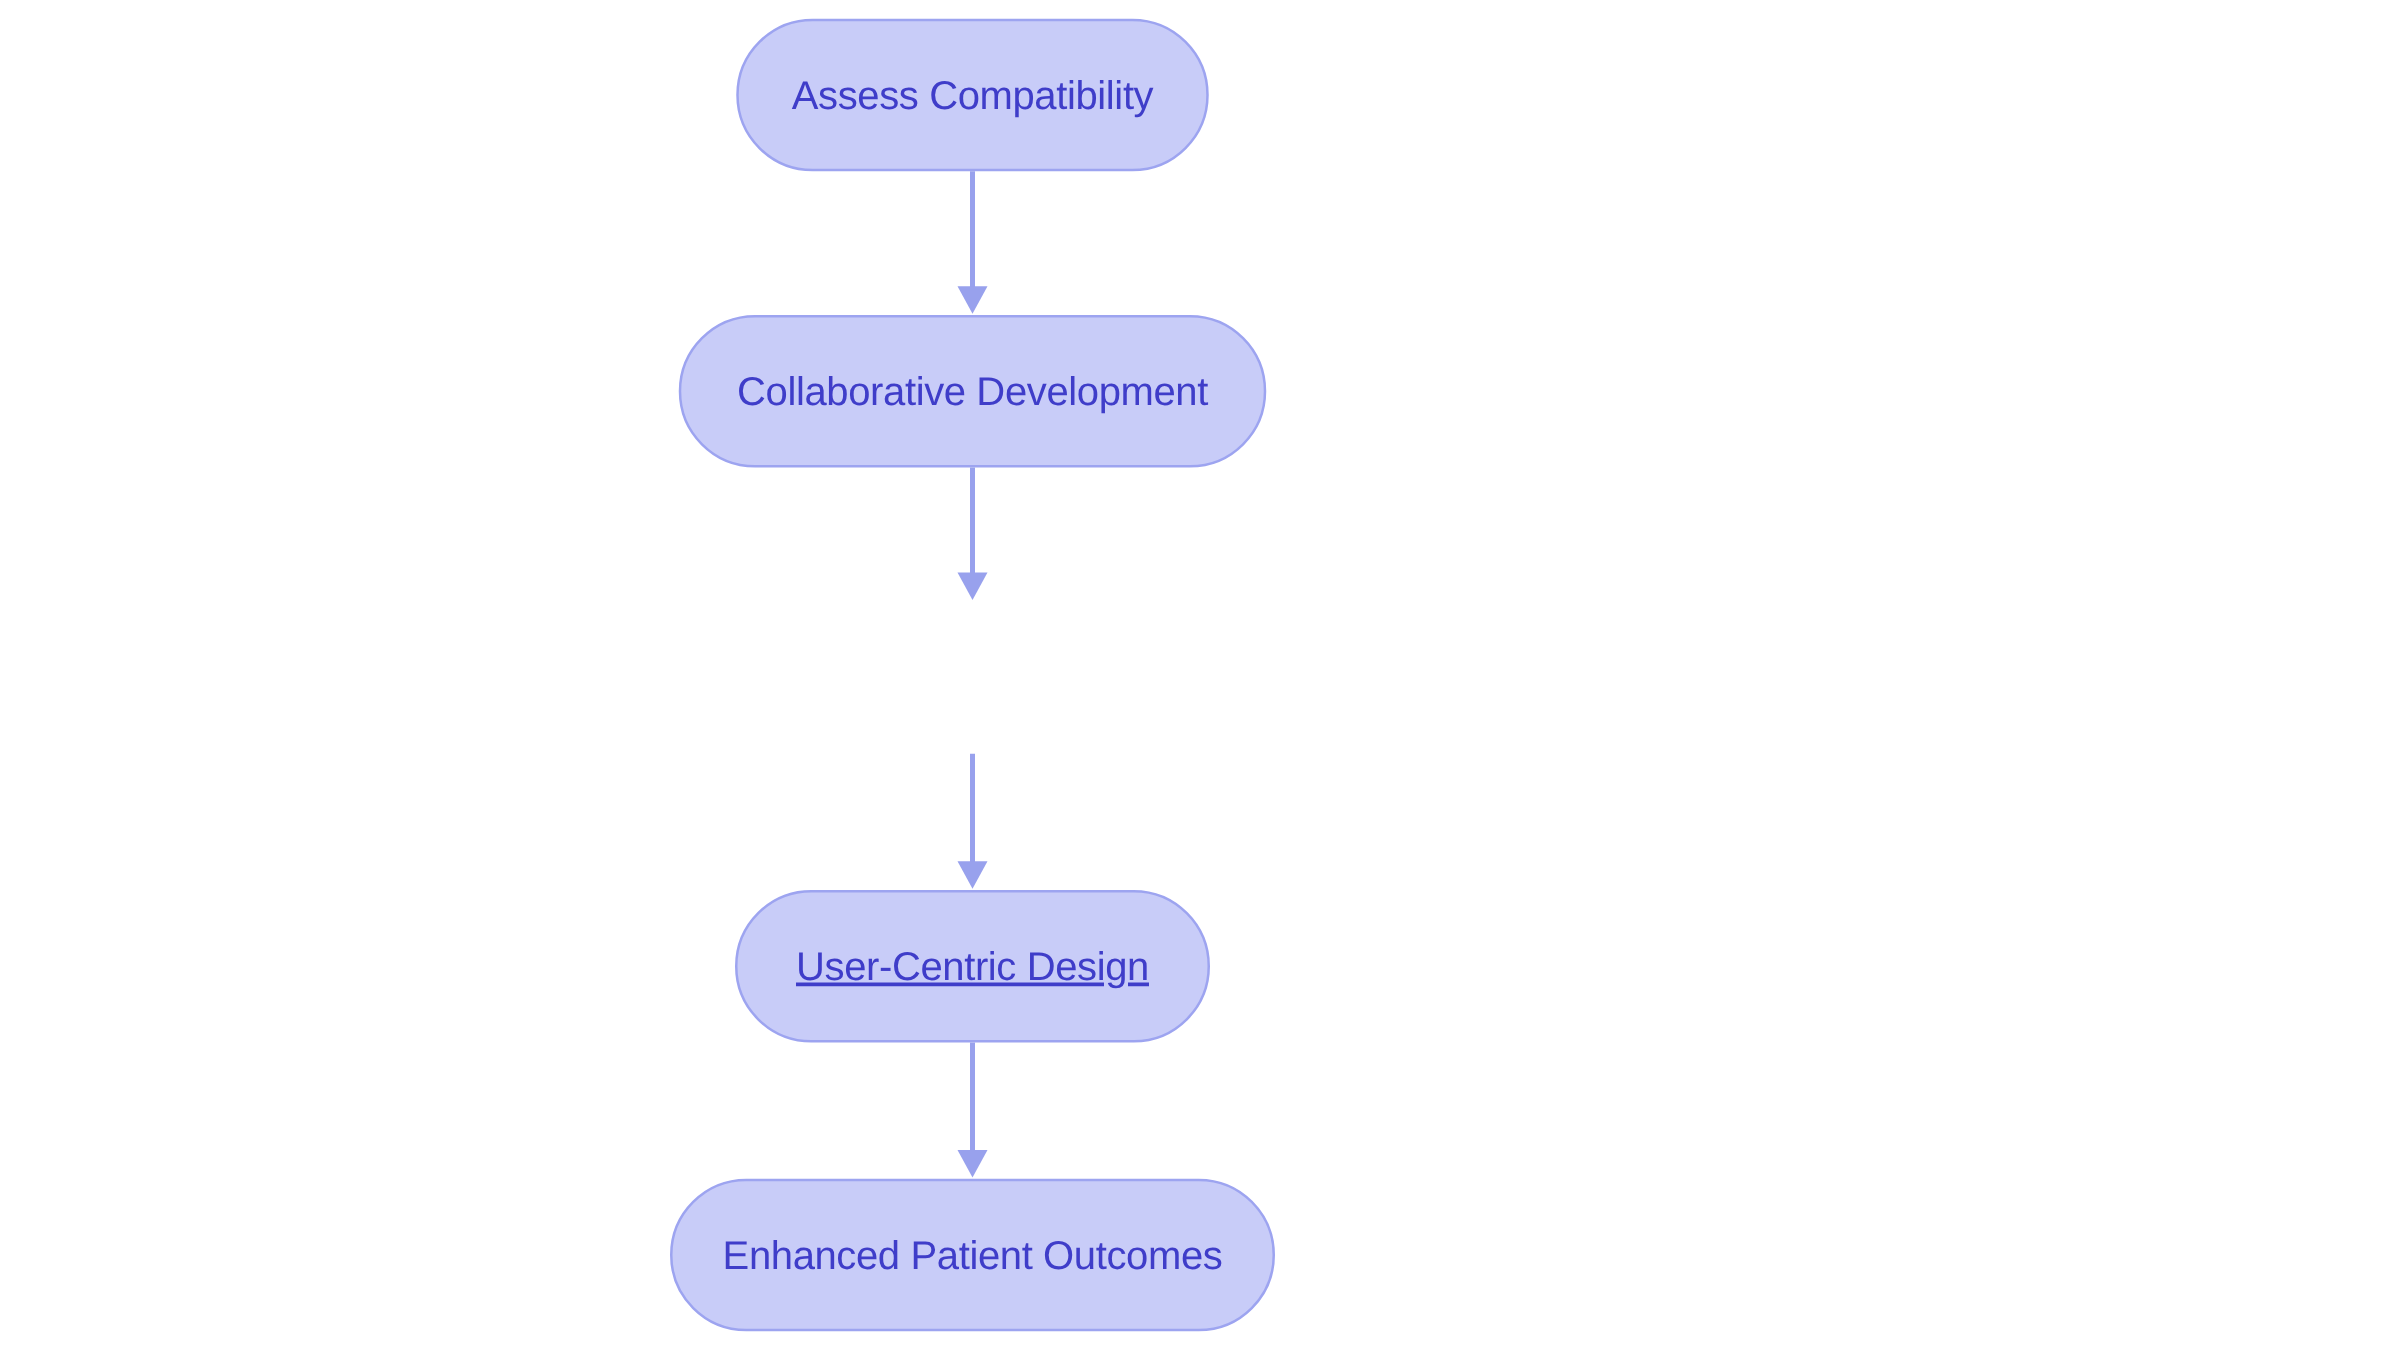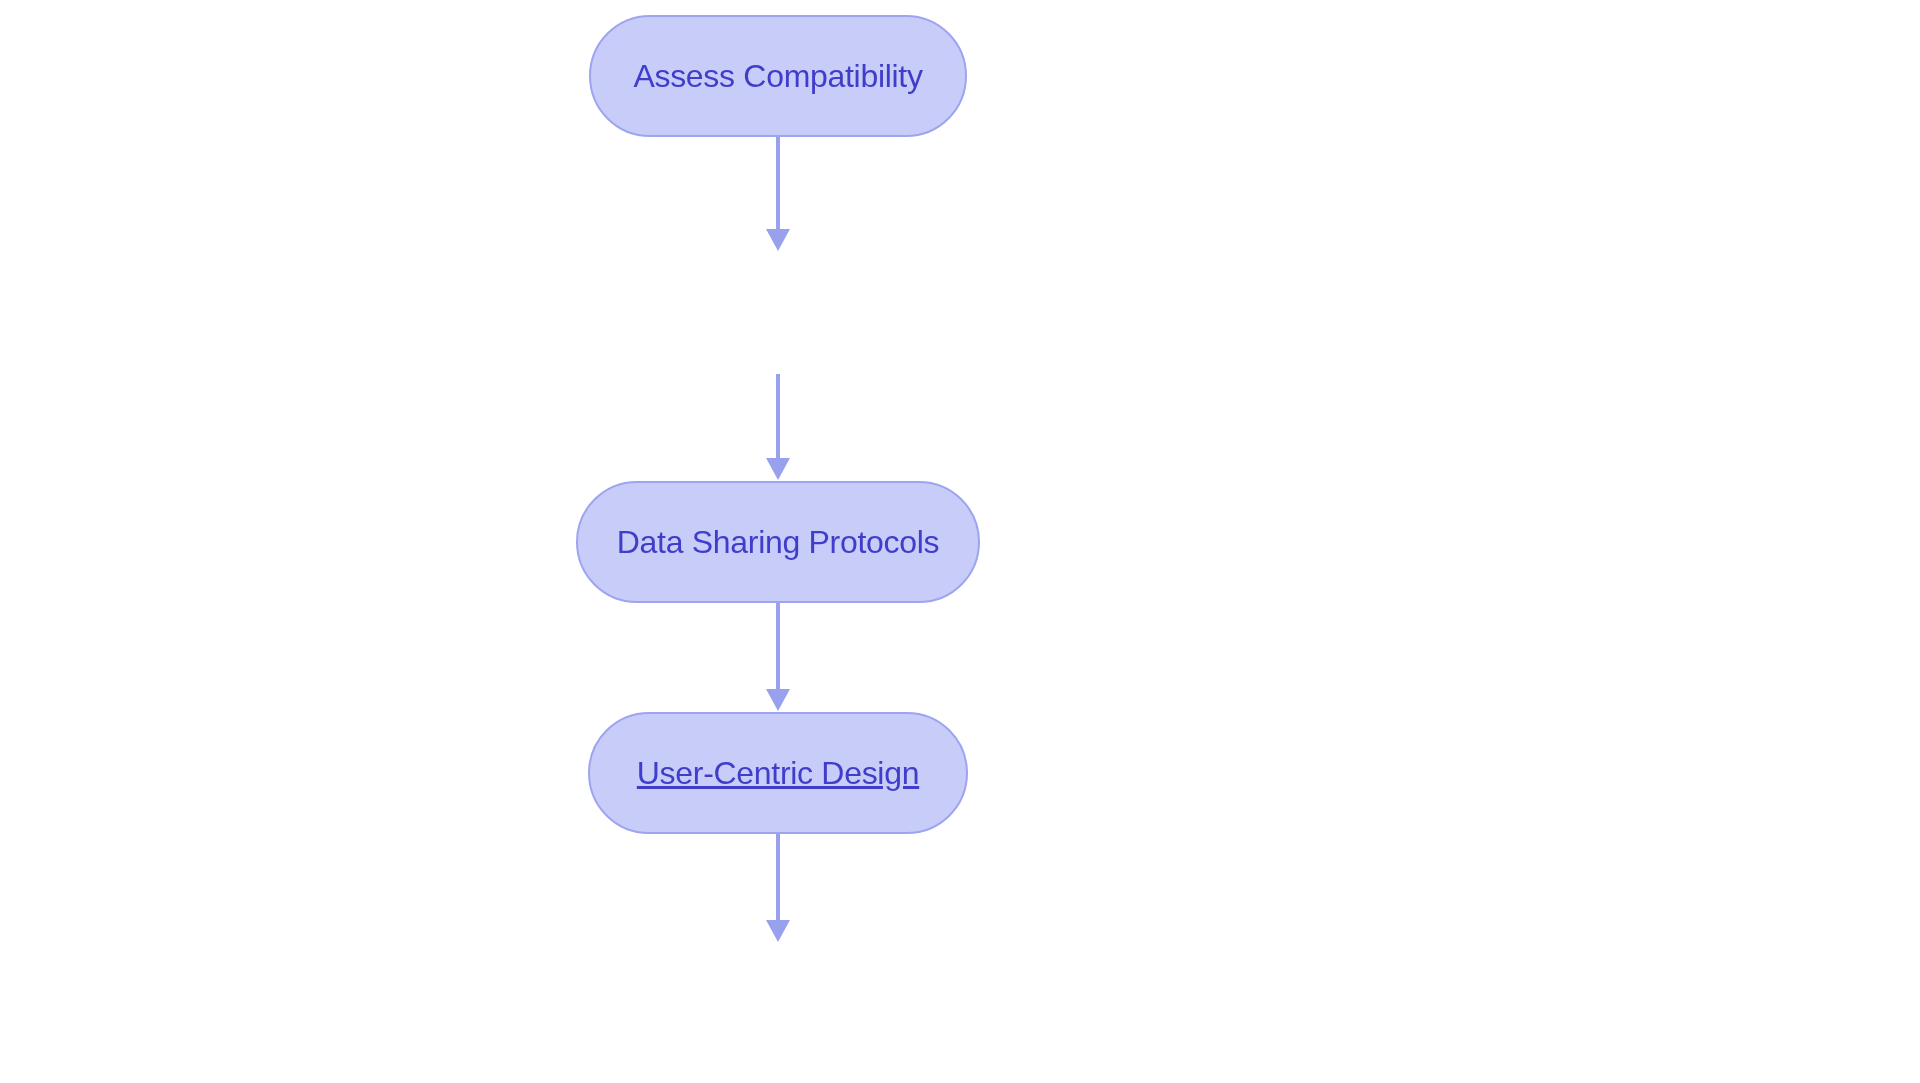--- a/index.html
+++ b/index.html
@@ -74,29 +74,32 @@
 <body>
 
 <div class="canvas">
 
   <div class="node node-1">
     <span>Assess Compatibility</span>
   </div>
 
   <div class="arrow arrow-1"></div>
 
+  <div class="node node-2">
+    <span>Collaborative Development</span>
+  </div>
 
   <div class="arrow arrow-2"></div>
 
-  <div class="node node-3">
-    <span>Data Sharing Protocols</span>
-  </div>
 
   <div class="arrow arrow-3"></div>
 
   <div class="node node-4">
     <span>User-Centric Design</span>
   </div>
 
   <div class="arrow arrow-4"></div>
 
+  <div class="node node-5">
+    <span>Enhanced Patient Outcomes</span>
+  </div>
 
 </div>
 
 </body></html>

